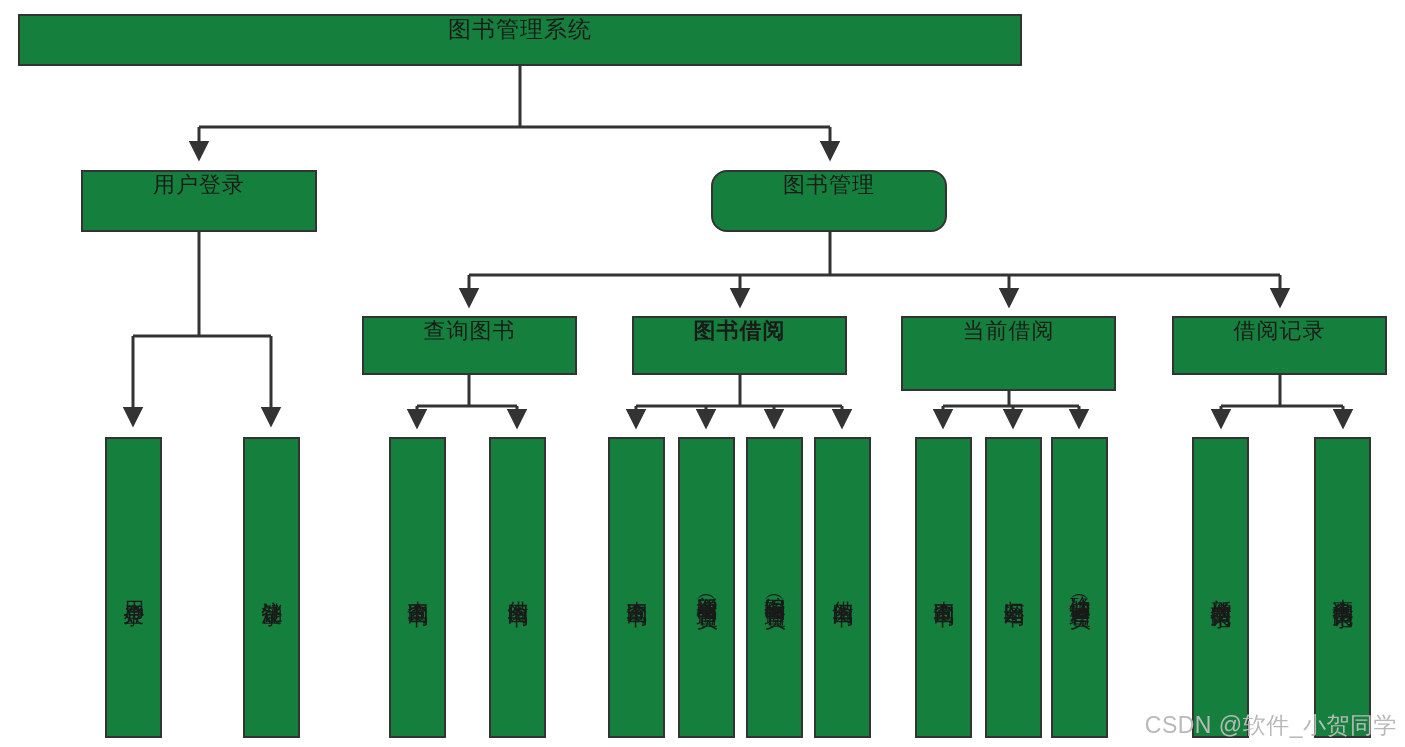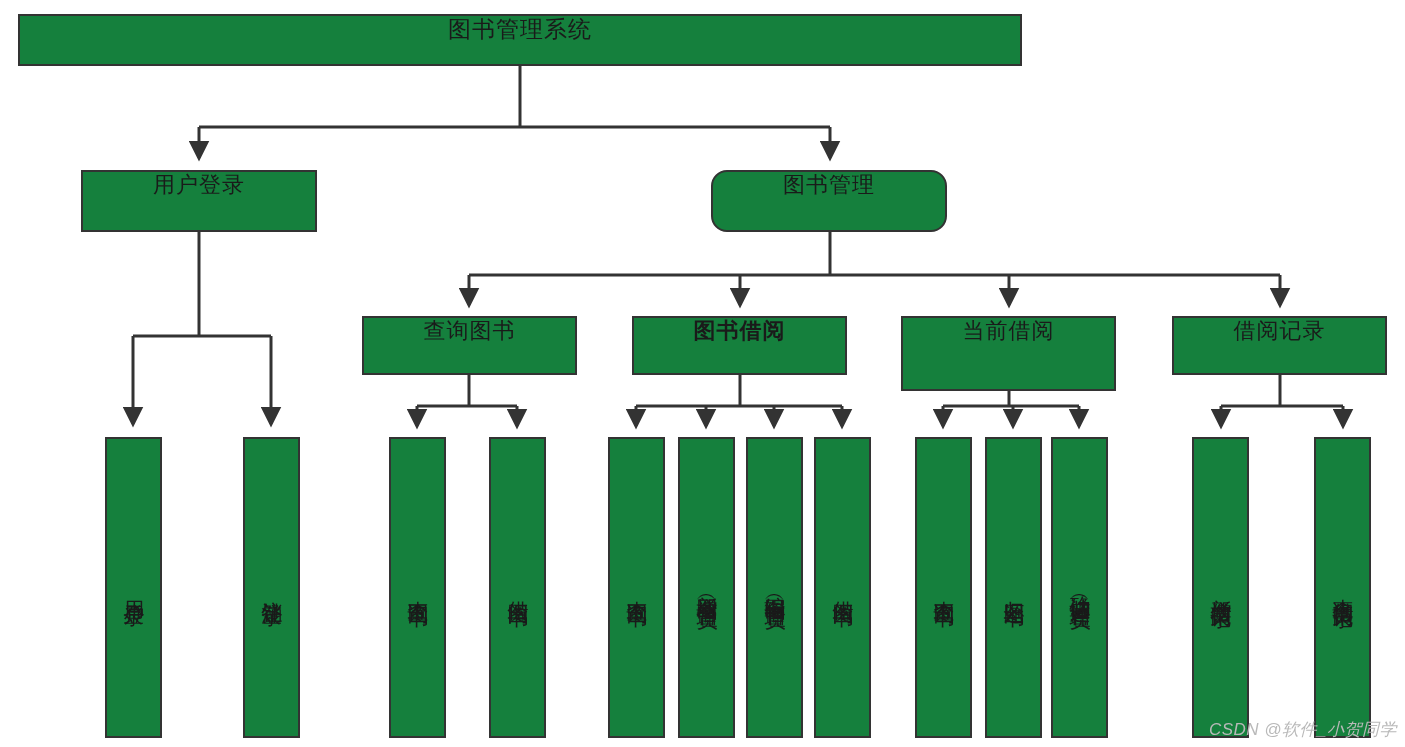--- a/index.html
+++ b/index.html
@@ -50,25 +50,24 @@
     white-space: nowrap;
     text-align: center;
   }
   .root-node {
     font-size: 23px;
   }
   .watermark {
     position: absolute;
     right: 8px;
     bottom: 6px;
-    font-size: 17px;
+    font-size: 23px;
     color: #b9b9b9;
     letter-spacing: 0.5px;
     white-space: nowrap;
-    font-style: italic;
   }
 </style>
 </head>
 <body>
 
 <div id="canvas">
 
   <svg id="edges" viewBox="0 0 1405 747">
     <defs>
       <marker id="arrow" viewBox="0 0 12 12" refX="10" refY="6" markerWidth="7" markerHeight="7" orient="auto-start-reverse">

